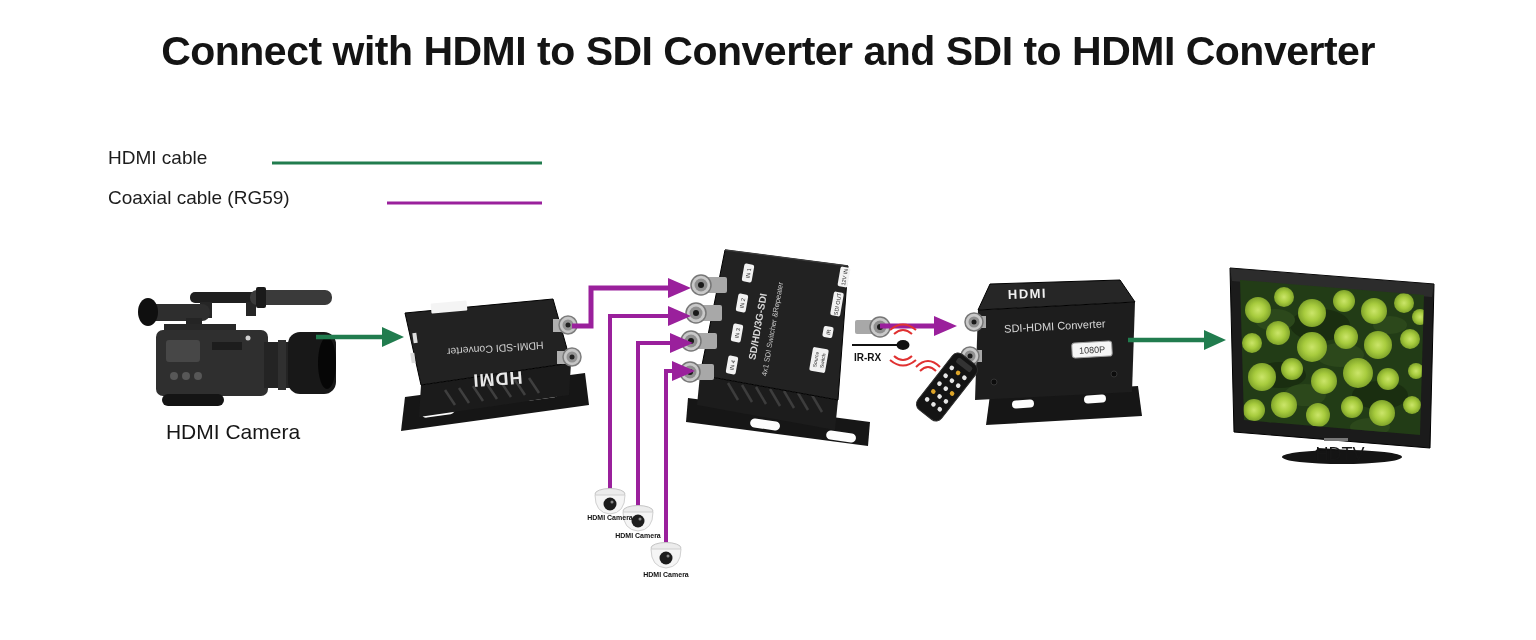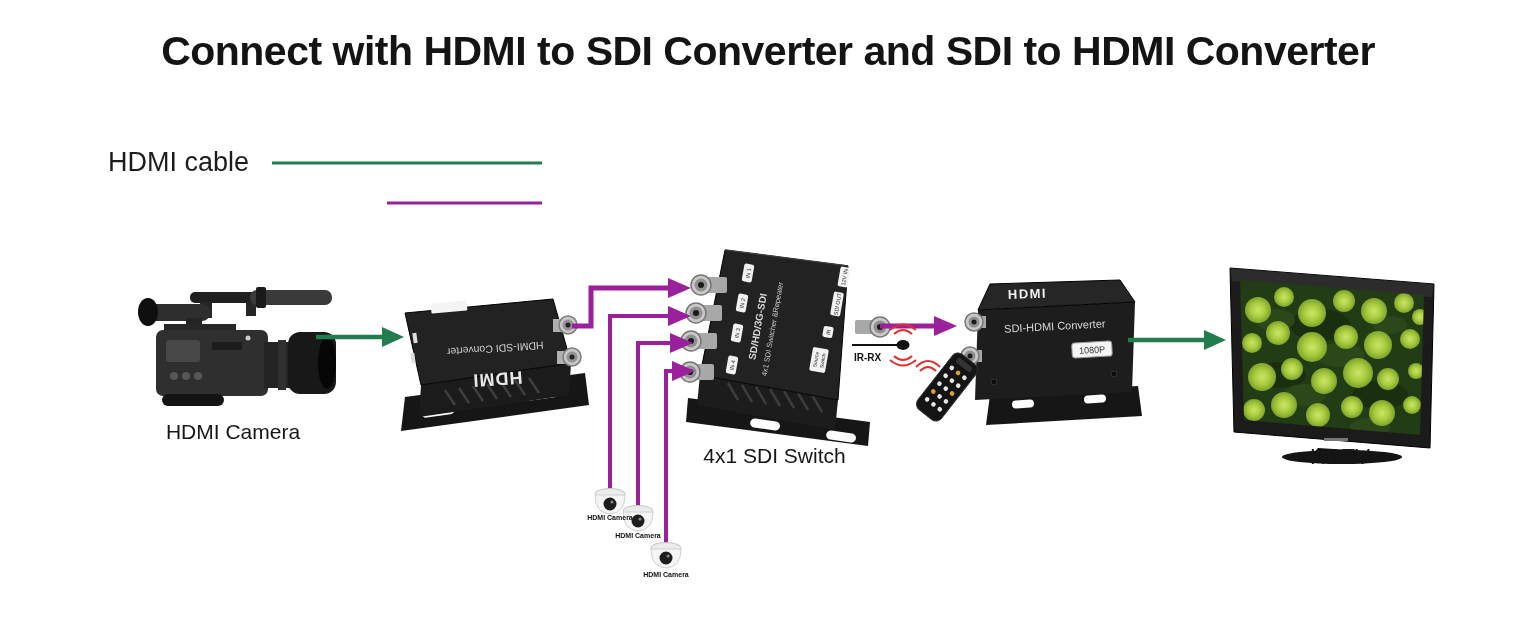--- a/index.html
+++ b/index.html
@@ -1,35 +1,36 @@
 <!DOCTYPE html>
 <html><head>
 <meta charset="utf-8">
 <style>
   html,body{margin:0;padding:0;background:#fff;}
   .canvas{position:relative;width:1536px;height:640px;background:#ffffff;overflow:hidden;
           font-family:"Liberation Sans",sans-serif;}
   .abs{position:absolute;}
   .title{left:0;top:28px;width:1536px;text-align:center;font-size:41px;font-weight:bold;
          color:#141414;letter-spacing:-0.5px;z-index:3;}
-  .legend-label{font-size:27px;color:#1c1c1c;z-index:3;}
+  .legend-label{font-size:19px;color:#1c1c1c;z-index:3;}
   .dev-label{font-size:21px;color:#161616;text-align:center;z-index:3;}
   .dome-label{font-size:7px;font-weight:bold;color:#111;text-align:center;z-index:6;}
   .z2{z-index:2;}.z4{z-index:4;}.z5{z-index:5;}.z6{z-index:6;}
   svg{display:block;}
   svg text{font-family:"Liberation Sans",sans-serif;}
 </style>
 </head>
 <body>
 
 <div class="canvas">
 
   <div class="abs title">Connect with HDMI to SDI Converter and SDI to HDMI Converter</div>
 
   <div class="abs legend-label" style="left:108px;top:147px;">HDMI cable</div>
+  <div class="abs legend-label" style="left:108px;top:187px;">Coaxial cable (RG59)</div>
 
   <svg class="abs z4" style="left:0;top:0;" width="1536" height="640" viewBox="0 0 1536 640">
 
     <line x1="272" y1="163" x2="542" y2="163" stroke-width="3" stroke="#217c4e"></line>
     <line x1="387" y1="203" x2="542" y2="203" stroke-width="3" stroke="#9a209c"></line>
 
     <line x1="316" y1="337" x2="384" y2="337" stroke-width="4.5" stroke="#217c4e"></line>
     <path d="M404,337 L382,327 L382,347 Z" fill="#217c4e"></path>
 
     <polyline points="572,326 591,326 591,288 670,288" fill="none" stroke-width="5" stroke="#9a209c"></polyline>
@@ -205,21 +206,20 @@
         </g>
     </g>
 
     <g>
       <rect x="175" y="80" width="22" height="14" rx="2" fill="#a8a8a8"></rect>
       <circle cx="200" cy="87" r="10" fill="#c9c9c9" stroke="#777" stroke-width="1.5"></circle>
       <circle cx="200" cy="87" r="6.5" fill="#8f8f8f"></circle>
         <circle cx="200" cy="87" r="3" fill="#1a1a1a"></circle>
     </g>
   </svg>
-  <div class="abs dev-label" style="left:692px;top:444px;width:165px;">4x1 SDI Switch</div>
 
   <svg class="abs z6" style="left:840px;top:323px;" width="180" height="115" viewBox="0 0 180 115">
     <line x1="12" y1="22" x2="58" y2="22" stroke="#111" stroke-width="2"></line>
     <ellipse cx="63" cy="22" rx="6.5" ry="5" fill="#111"></ellipse>
     <g fill="none" stroke-width="2">
       <path d="M54,11 Q63,3 72,11" stroke="#e03131"></path>
       <path d="M50,7 Q63,-4 76,7" stroke="#e03131"></path>
       <path d="M54,33 Q63,41 72,33" stroke="#e03131"></path>
       <path d="M50,37 Q63,48 76,37" stroke="#e03131"></path>
       <path d="M80,48 Q88,40 96,48" stroke="#e03131"></path>
@@ -332,21 +332,21 @@
           <circle cx="98" cy="160" r="12"></circle>
           <circle cx="132" cy="152" r="11"></circle>
           <circle cx="162" cy="158" r="13"></circle>
           <circle cx="192" cy="150" r="9"></circle>
       </g>
     </g>
     <rect x="104" y="183" width="24" height="3" fill="#777"></rect>
     <polygon points="98,193 146,196 154,205 90,202" fill="#111"></polygon>
     <ellipse cx="122" cy="202" rx="60" ry="7" fill="#141414"></ellipse>
   </svg>
-  <div class="abs dev-label" style="left:1270px;top:444px;width:140px;font-size:22px;">HDTV</div>
+  <div class="abs dev-label" style="left:1270px;top:444px;width:140px;font-size:18px;">HDTV</div>
 
   <svg class="abs z5" style="left:590px;top:487px;" width="40" height="30" viewBox="0 0 40 30">
     <ellipse cx="20" cy="7" rx="15" ry="5.5" fill="#ececec" stroke="#c4c4c4"></ellipse>
     <path d="M5,8 Q5,26 20,27 Q35,26 35,8 Z" fill="#f5f5f5" stroke="#d0d0d0"></path>
     <circle cx="20" cy="17" r="6.5" fill="#1d1d1d"></circle>
       <circle cx="22" cy="15" r="1.5" fill="#888"></circle>
   </svg>
   <div class="abs dome-label" style="left:572px;top:514px;width:76px;">HDMI Camera</div>
 
   <svg class="abs z5" style="left:618px;top:504px;" width="40" height="30" viewBox="0 0 40 30">

